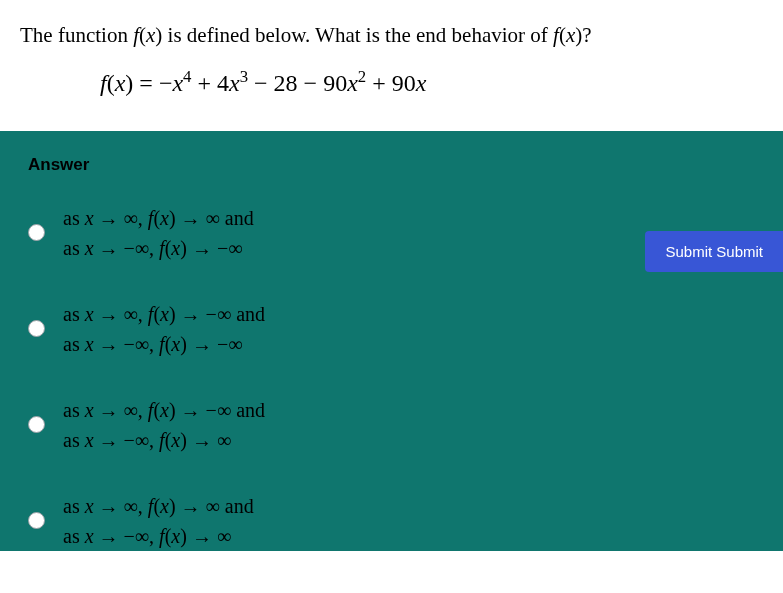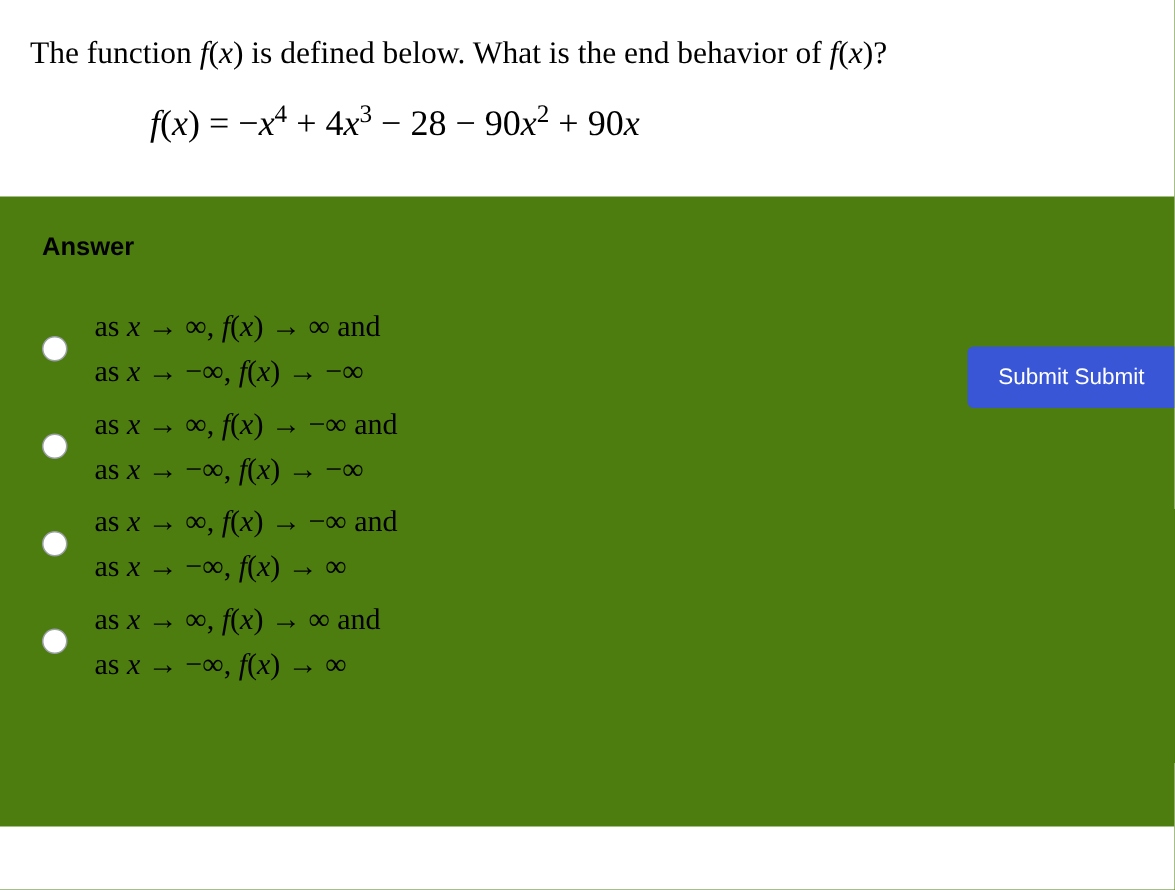--- a/index.html
+++ b/index.html
@@ -20,35 +20,35 @@
     line-height: 1.5;
   }
   .math-i { font-style: italic; font-family: "Times New Roman", serif; }
   .equation-block {
     padding: 18px 0 24px 80px;
     font-size: 24px;
   }
   .equation-block .math-i { font-size: 24px; }
   sup { font-size: 0.7em; vertical-align: super; line-height: 0; }
   .answer-section {
-    background: #4d7c0f;
+    background: #0f766e;
     padding: 24px 8px 30px 28px;
     height: 420px;
     position: relative;
   }
   .answer-heading {
     font-family: Arial, Helvetica, sans-serif;
     font-weight: bold;
     font-size: 17px;
     margin-bottom: 28px;
   }
   .options {
     display: flex;
     flex-direction: column;
-    gap: 5px;
+    gap: 36px;
   }
   .option-row {
     display: flex;
     align-items: center;
     gap: 18px;
   }
   .radio {
     width: 17px;
     height: 17px;
     border: 1.5px solid #9aa0a6;

